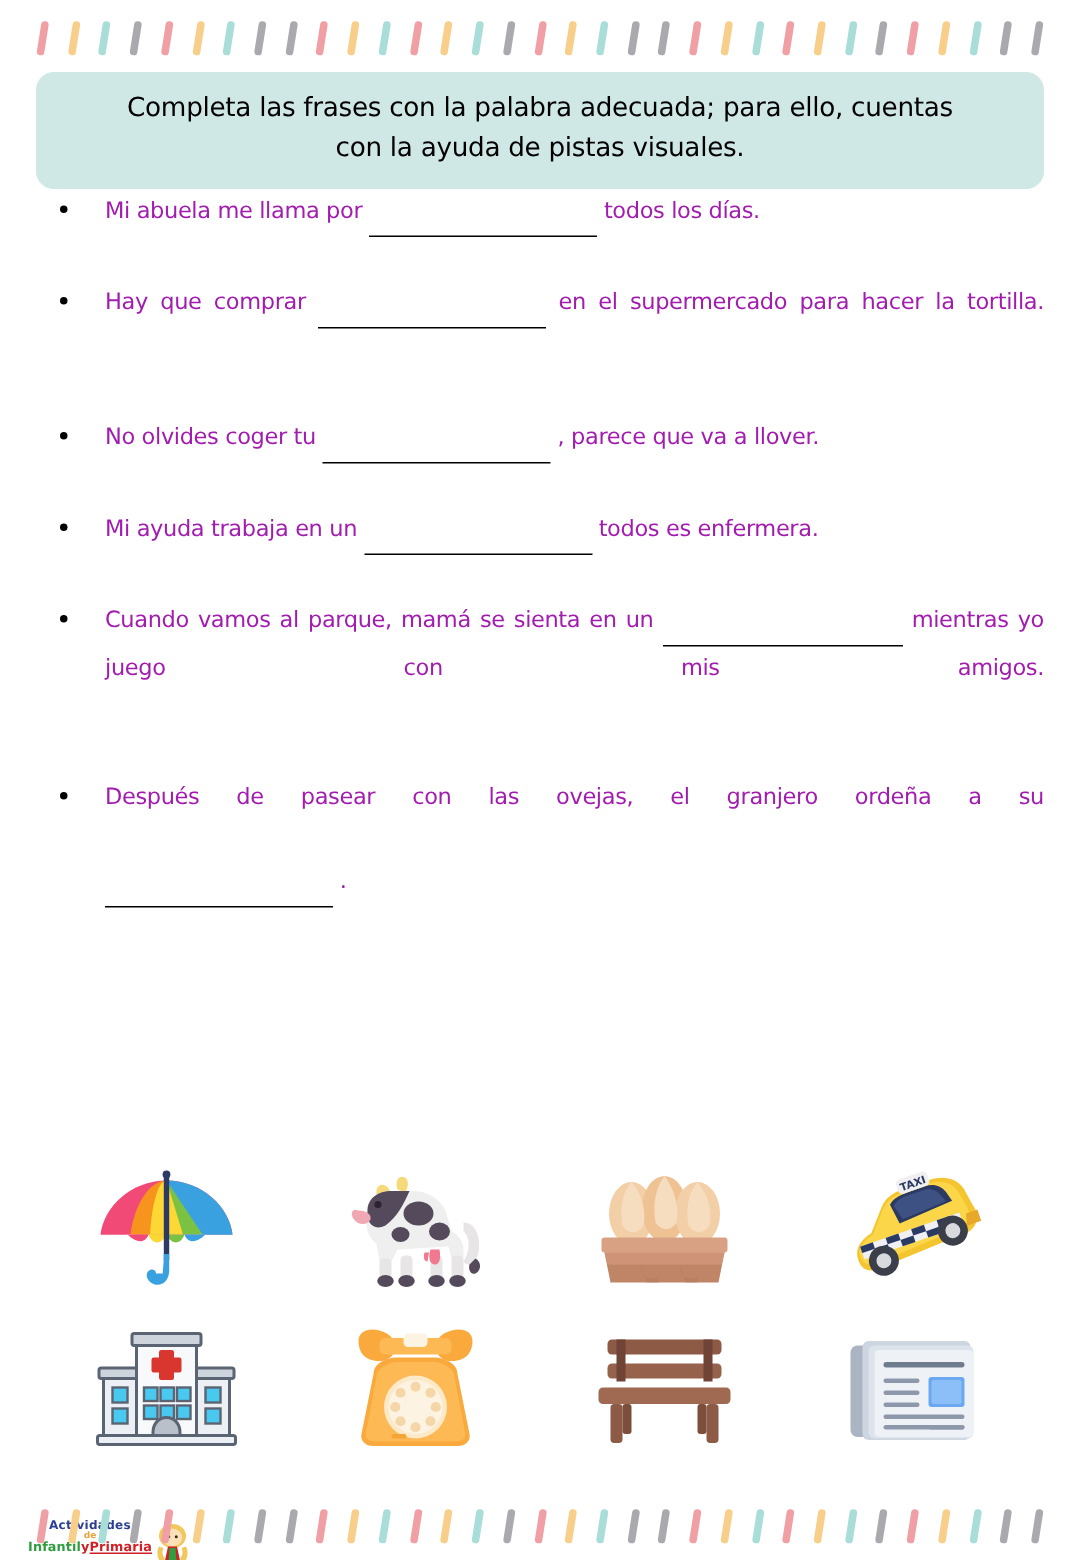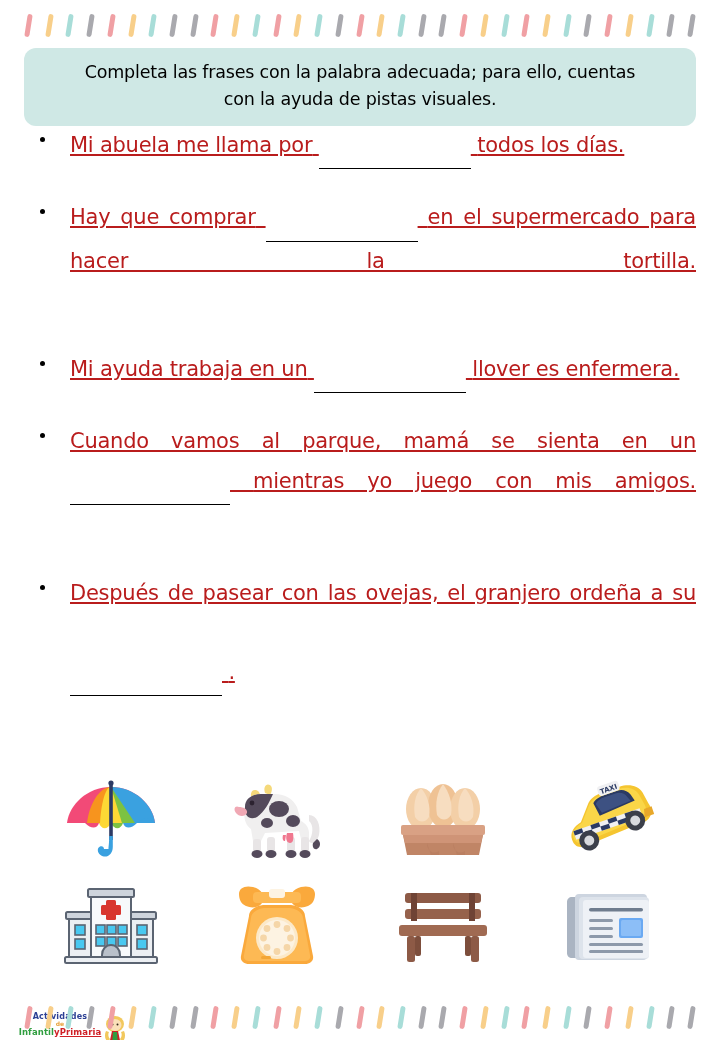--- a/index.html
+++ b/index.html
@@ -61,26 +61,25 @@
     left: 0;
     top: 126px;
     width: 720px;
     box-sizing: border-box;
     padding: 0 24px 0 30px;
   }
   .sentence-item {
     position: relative;
     padding-left: 40px;
     margin-bottom: 29px;
-    font-size: 21px;
+    font-size: 15px;
     line-height: 1.88;
-    color: #b91c1c;
+    color: #a21caf;
     font-family: "DejaVu Sans", sans-serif;
     letter-spacing: -0.25px;
-    text-decoration: underline;
   }
   .sentence-item.justify { text-align: justify; margin-top: 24px; }
   .bullet-dot {
     position: absolute;
     left: 10px;
     top: 11px;
     width: 5px;
     height: 5px;
     border-radius: 50%;
     background: #000000;
@@ -207,26 +206,32 @@
   <div class="sentence-item justify">
     <span class="bullet-dot"></span>
     <span class="jline">
       <span>Hay que comprar</span>
       <span class="blank w-mid">&nbsp;</span>
       <span>en el supermercado para hacer la tortilla.</span>
     </span>
   </div>
 
 
+  <div class="sentence-item">
+    <span class="bullet-dot"></span>
+    <span>No olvides coger tu</span>
+    <span class="blank w-mid">&nbsp;</span>
+    <span>, parece que va a llover.</span>
+  </div>
 
   <div class="sentence-item">
     <span class="bullet-dot"></span>
     <span>Mi ayuda trabaja en un</span>
     <span class="blank w-mid">&nbsp;</span>
-    <span>llover es enfermera.</span>
+    <span>todos es enfermera.</span>
   </div>
 
 
   <div class="sentence-item justify">
     <span class="bullet-dot"></span>
     <span class="jline">
       <span>Cuando vamos al parque, mamá se sienta en un</span>
       <span class="blank w-long">&nbsp;</span>
       <span>mientras yo juego con mis amigos.</span>
     </span>

